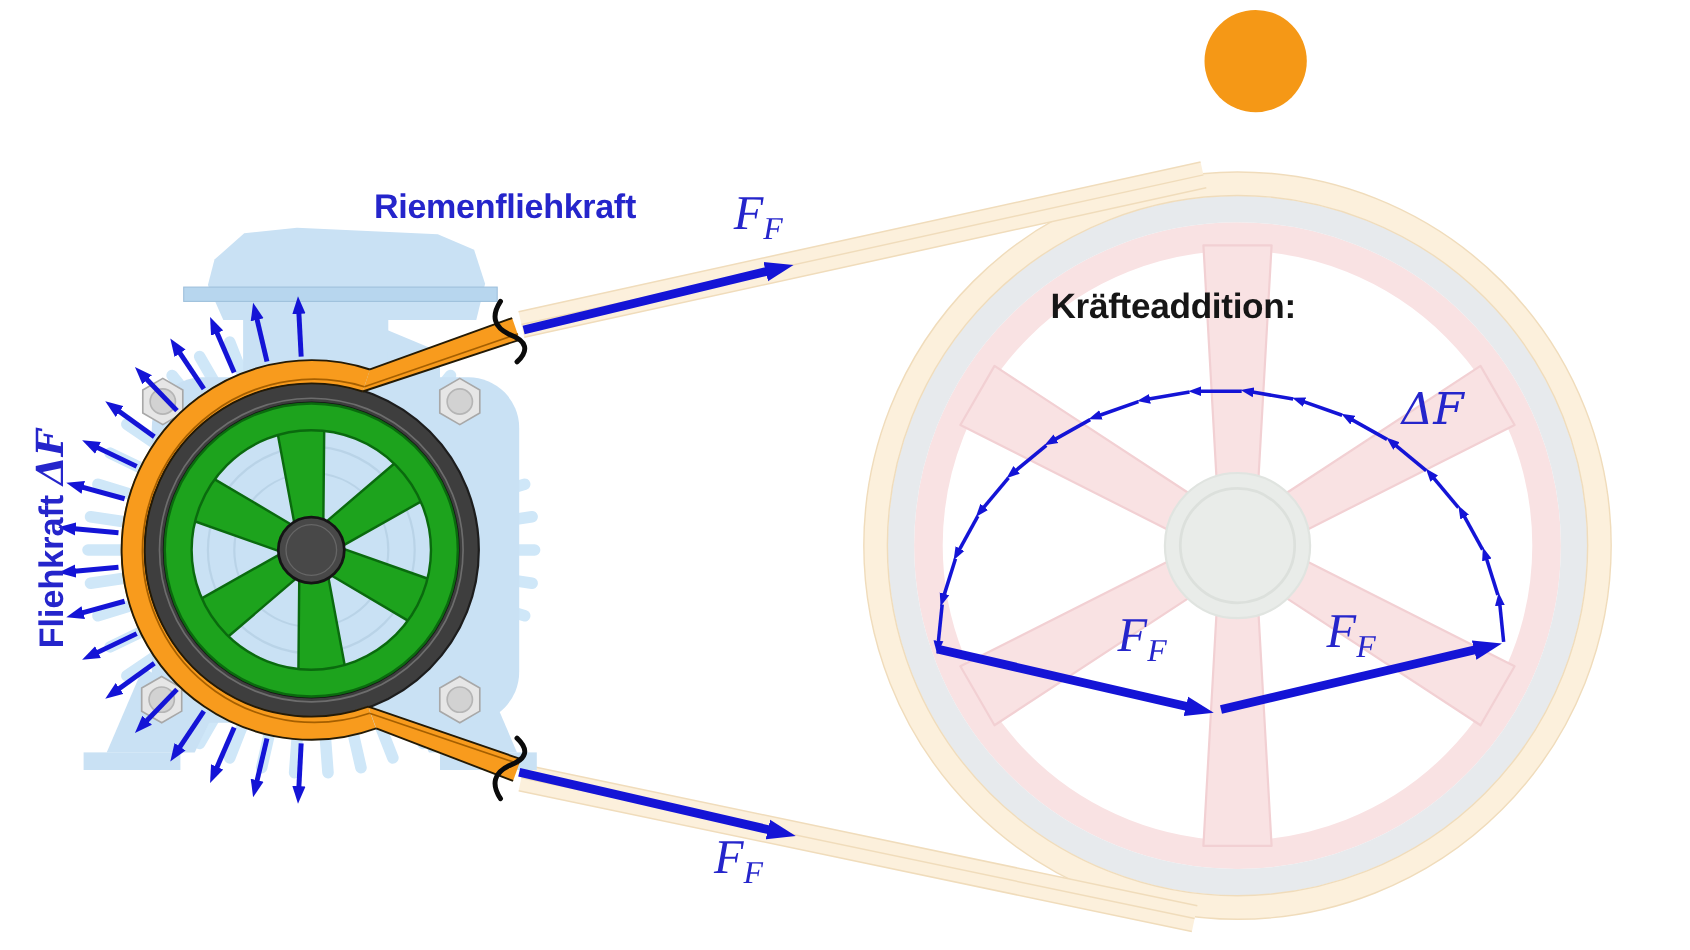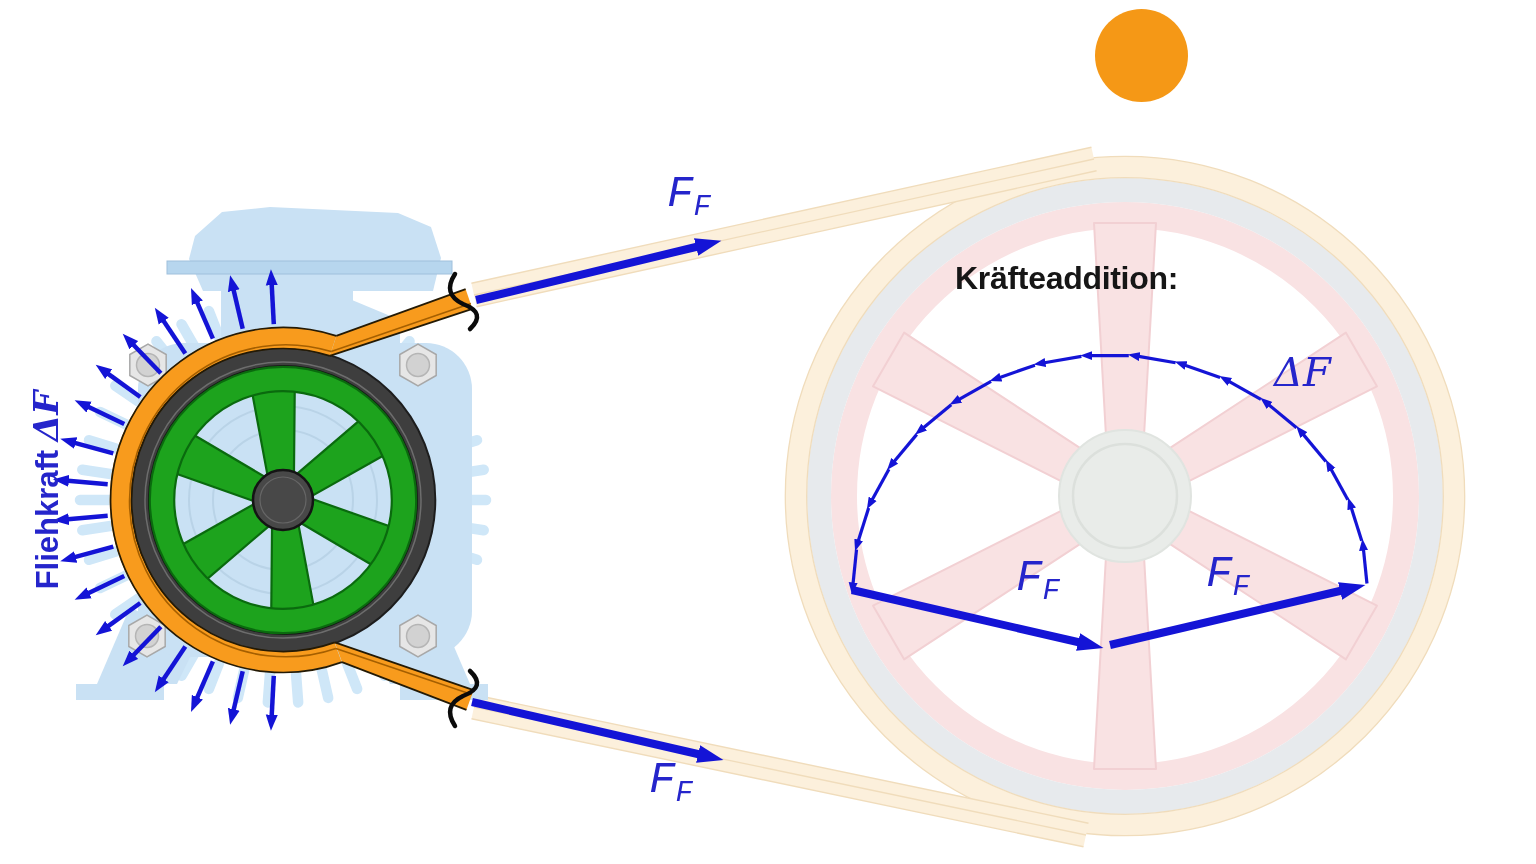--- a/index.html
+++ b/index.html
@@ -2,21 +2,21 @@
 <html style="--motor: #c9e1f4; --fin: #cfe7f8; --belt: #f89b1d; --belt_line: #a55f00; --belt_edge: #241a05; --rim: #3e3e3e; --green: #1da31d; --green_dark: #0a6a0e; --hub: #484848; --arrow: #1414d6; --text_blue: #2525cb; --pink: #f9e2e3; --pink_edge: #f2d0d3; --grey_ring: #e7eaed; --cream: #fcf0dc; --cream_edge: #f0dcbb; --logo_orange: #f59816; --logo_blue: #2e8fd6;"><head>
 <meta charset="utf-8">
 <style>
   html,body{margin:0;padding:0;background:#ffffff;}
   #canvas{position:relative;width:1536px;height:864px;background:#fff;overflow:hidden;
           font-family:"Liberation Sans",sans-serif;}
   #fig{position:absolute;left:0;top:0;}
   .lbl{position:absolute;white-space:nowrap;line-height:1;}
   .sans-blue{color:var(--text_blue);font-weight:600;font-size:31px;letter-spacing:-0.3px;}
   .sans-black{color:#161616;font-weight:600;font-size:32px;letter-spacing:-0.3px;text-align:center;}
-  .math{font-family:Liberation Mono, monospace;font-style:italic;
+  .math{font-family:Liberation Serif, serif;font-style:italic;
         color:var(--text_blue);font-size:44px;}
   .math sub{font-size:29px;line-height:0;vertical-align:-9px;}
   .math-sm{font-family:"DejaVu Serif","Liberation Serif",serif;font-style:italic;
         color:var(--text_blue);font-size:40px;}
   .vlabel{position:absolute;left:46px;top:490px;transform:translate(-50%,-50%) rotate(-90deg);
           white-space:nowrap;color:var(--text_blue);font-weight:600;font-size:31px;}
   .vlabel .math-in{font-family:"DejaVu Serif","Liberation Serif",serif;font-style:italic;font-size:34px;}
   
   #logo-circle{position:absolute;left:1095px;top:9px;width:93px;height:93px;border-radius:50%;
                background:var(--logo_orange);}
@@ -225,20 +225,21 @@
           <line x1="916.7858682416954" y1="434.3634327998042" x2="894.1317449274098" y2="461.5608858437833" stroke="var(--arrow)" stroke-width="3.2" marker-end="url(#mSmall)"></line>
           <line x1="888.9371832495804" y1="469.1669352763088" x2="872.1810742108796" y2="499.67525107582924" stroke="var(--arrow)" stroke-width="3.2" marker-end="url(#mSmall)"></line>
           <line x1="868.6165273462758" y1="508.0171552474271" x2="858.3290417797351" y2="540.7974096986277" stroke="var(--arrow)" stroke-width="3.2" marker-end="url(#mSmall)"></line>
           <line x1="856.5158960966285" y1="549.5910950677453" x2="853.0473619847374" y2="583.5269959208723" stroke="var(--arrow)" stroke-width="3.2" marker-end="url(#mSmall)"></line>
         </g>
       <line x1="852" y1="590" x2="1082" y2="643" stroke="var(--arrow)" stroke-width="8" marker-end="url(#mBig)"></line>
       <line x1="1110" y1="645" x2="1344" y2="590" stroke="var(--arrow)" stroke-width="8" marker-end="url(#mBig)"></line>
     </g>
   </svg>
 
+  <div class="lbl sans-blue" style="left:340px;top:172px;">Riemenfliehkraft</div>
 
   <div class="vlabel"><span>Fliehkraft</span>&nbsp;<span class="math-in">ΔF</span></div>
 
   <div class="lbl sans-black" style="left:955px;top:262px;">Kräfteaddition:</div>
 
   <div class="lbl math" style="left:667px;top:172px;"><span>F</span><sub>F</sub></div>
 
   <div class="lbl math" style="left:649px;top:758px;"><span>F</span><sub>F</sub></div>
 
   <div class="lbl math" style="left:1016px;top:556px;"><span>F</span><sub>F</sub></div>

